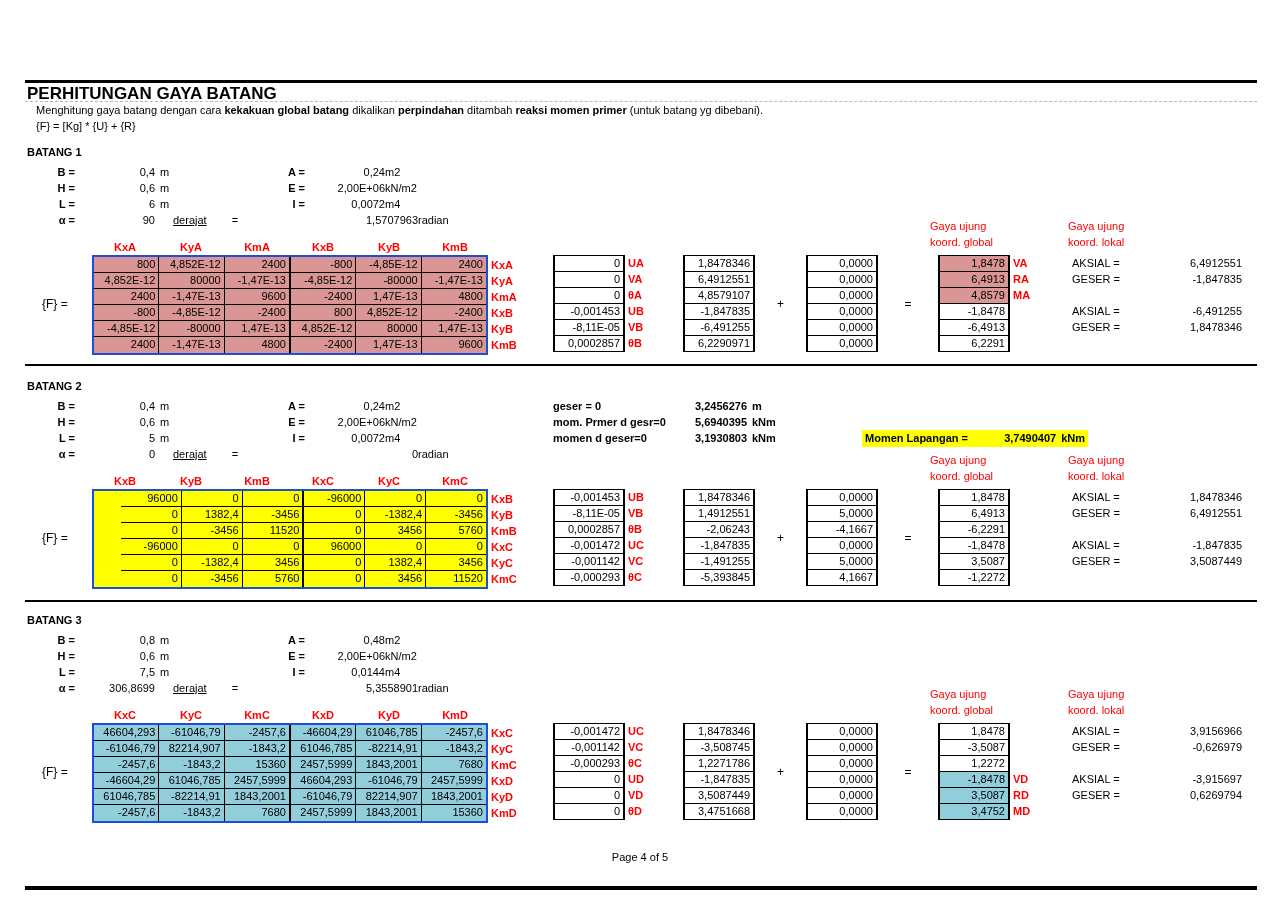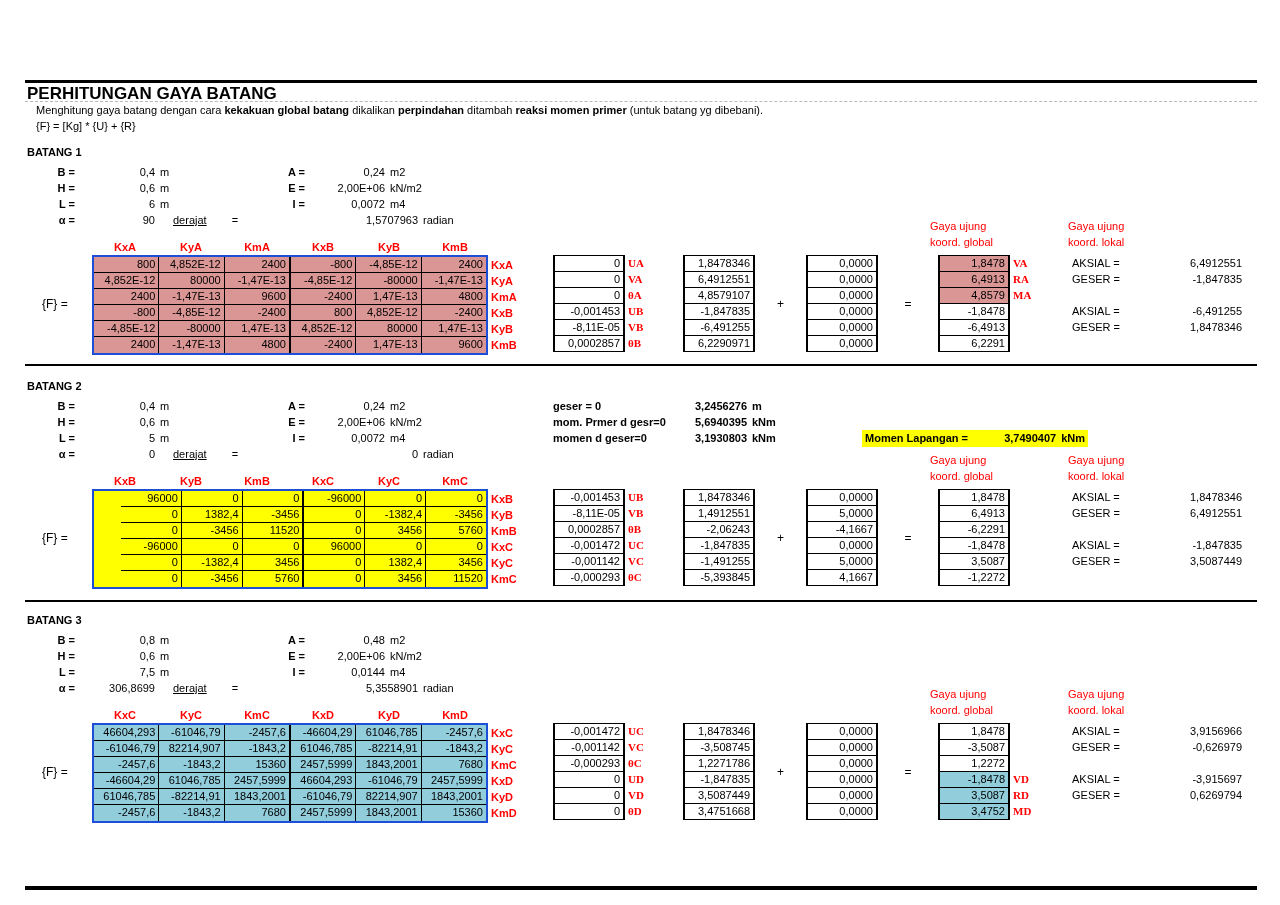--- a/index.html
+++ b/index.html
@@ -13,21 +13,21 @@
   .footer{position:absolute;left:0;top:851px;width:100%;text-align:center;}
   .section{position:absolute;left:0;width:1280px;height:222px;}
   .sec-head{position:absolute;left:27px;top:2px;font-weight:bold;}
   .params{position:absolute;left:27px;top:20px;}
   .prow{display:flex;height:16px;line-height:16px;white-space:nowrap;}
   .pl{width:48px;text-align:right;font-weight:bold;}
   .pv{width:80px;text-align:right;}
   .pu{width:95px;padding-left:5px;box-sizing:border-box;}
   .pl2{width:55px;text-align:right;font-weight:bold;}
   .pv2{width:80px;text-align:right;}
-  .pu2{padding-left:5px;}
+  .pu2{}
   .au{width:62px;padding-left:18px;box-sizing:border-box;text-decoration:underline;}
   .aeq{width:36px;text-align:center;}
   .arad{width:165px;text-align:right;}
   .shear{position:absolute;left:553px;top:20px;font-weight:bold;}
   .sl{width:132px;}
   .sv{width:62px;text-align:right;}
   .su{padding-left:5px;}
   .momen{position:absolute;left:862px;top:52px;width:226px;height:17px;line-height:17px;
          background:#FFFF00;display:flex;font-weight:bold;padding:0 3px;box-sizing:border-box;}
   .mv{margin-left:auto;}
@@ -48,21 +48,21 @@
   .mc:last-child{border-right:none;}
   .rowlabs{width:53px;padding-top:18px;box-sizing:border-box;}
   .rl{height:16px;line-height:16px;color:#FF0000;font-weight:bold;padding-left:3px;}
   .vwrap{margin-top:16px;display:flex;}
   .vwu{margin-left:12px;}
   .vwk{margin-left:11px;}
   .vbox{width:72px;box-sizing:border-box;border-left:2px solid #000;border-right:2px solid #000;
         border-top:1px solid #000;}
   .vc{height:16px;line-height:15px;border-bottom:1px solid #000;box-sizing:border-box;
       text-align:right;padding-right:3px;overflow:hidden;}
-  .vlabs{width:47px;font-family:Liberation Serif, serif;}
+  .vlabs{width:47px;}
   .flabs{width:45px;}
   .vl{height:16px;line-height:16px;color:#FF0000;font-weight:bold;padding-left:3px;}
   .op{margin-top:16px;height:97px;display:flex;align-items:center;justify-content:center;font-size:12px;}
   .plusz{width:51px;}
   .eqz{width:60px;}
   .lokal{margin-top:16px;margin-left:13px;width:189px;}
   .lrow{display:flex;height:16px;line-height:16px;}
   .ll{width:85px;padding-left:4px;box-sizing:border-box;}
   .lv{flex:1;text-align:right;padding-right:15px;}
   b{font-weight:bold;}
@@ -71,20 +71,21 @@
 <body>
 
 <div class="page">
   <div class="rule" style="top:80px;height:3px"></div>
   <div class="title">PERHITUNGAN GAYA BATANG</div>
   <div class="pbline" style="top:101px"></div>
   <div class="desc"><span>Menghitung gaya batang dengan cara </span><b>kekakuan global batang</b><span> dikalikan </span><b>perpindahan</b><span> ditambah </span><b>reaksi momen primer</b><span> (untuk batang yg dibebani).</span></div>
   <div class="formula">{F} = [Kg] * {U} + {R}</div>
   <div class="rule" style="top:364px;height:2px"></div>
   <div class="rule" style="top:600px;height:2px"></div>
+  <div class="footer">Page 4 of 5</div>
   <div class="rule" style="top:886px;height:4px"></div>
 <div class="section" style="top: 144px;">
       <div class="sec-head">BATANG 1</div>
       <div class="params">
         <div class="prow">
           <span class="pl">B =</span>
           <span class="pv">0,4</span>
           <span class="pu">m</span>
           <span class="pl2">A =</span>
           <span class="pv2">0,24</span>

